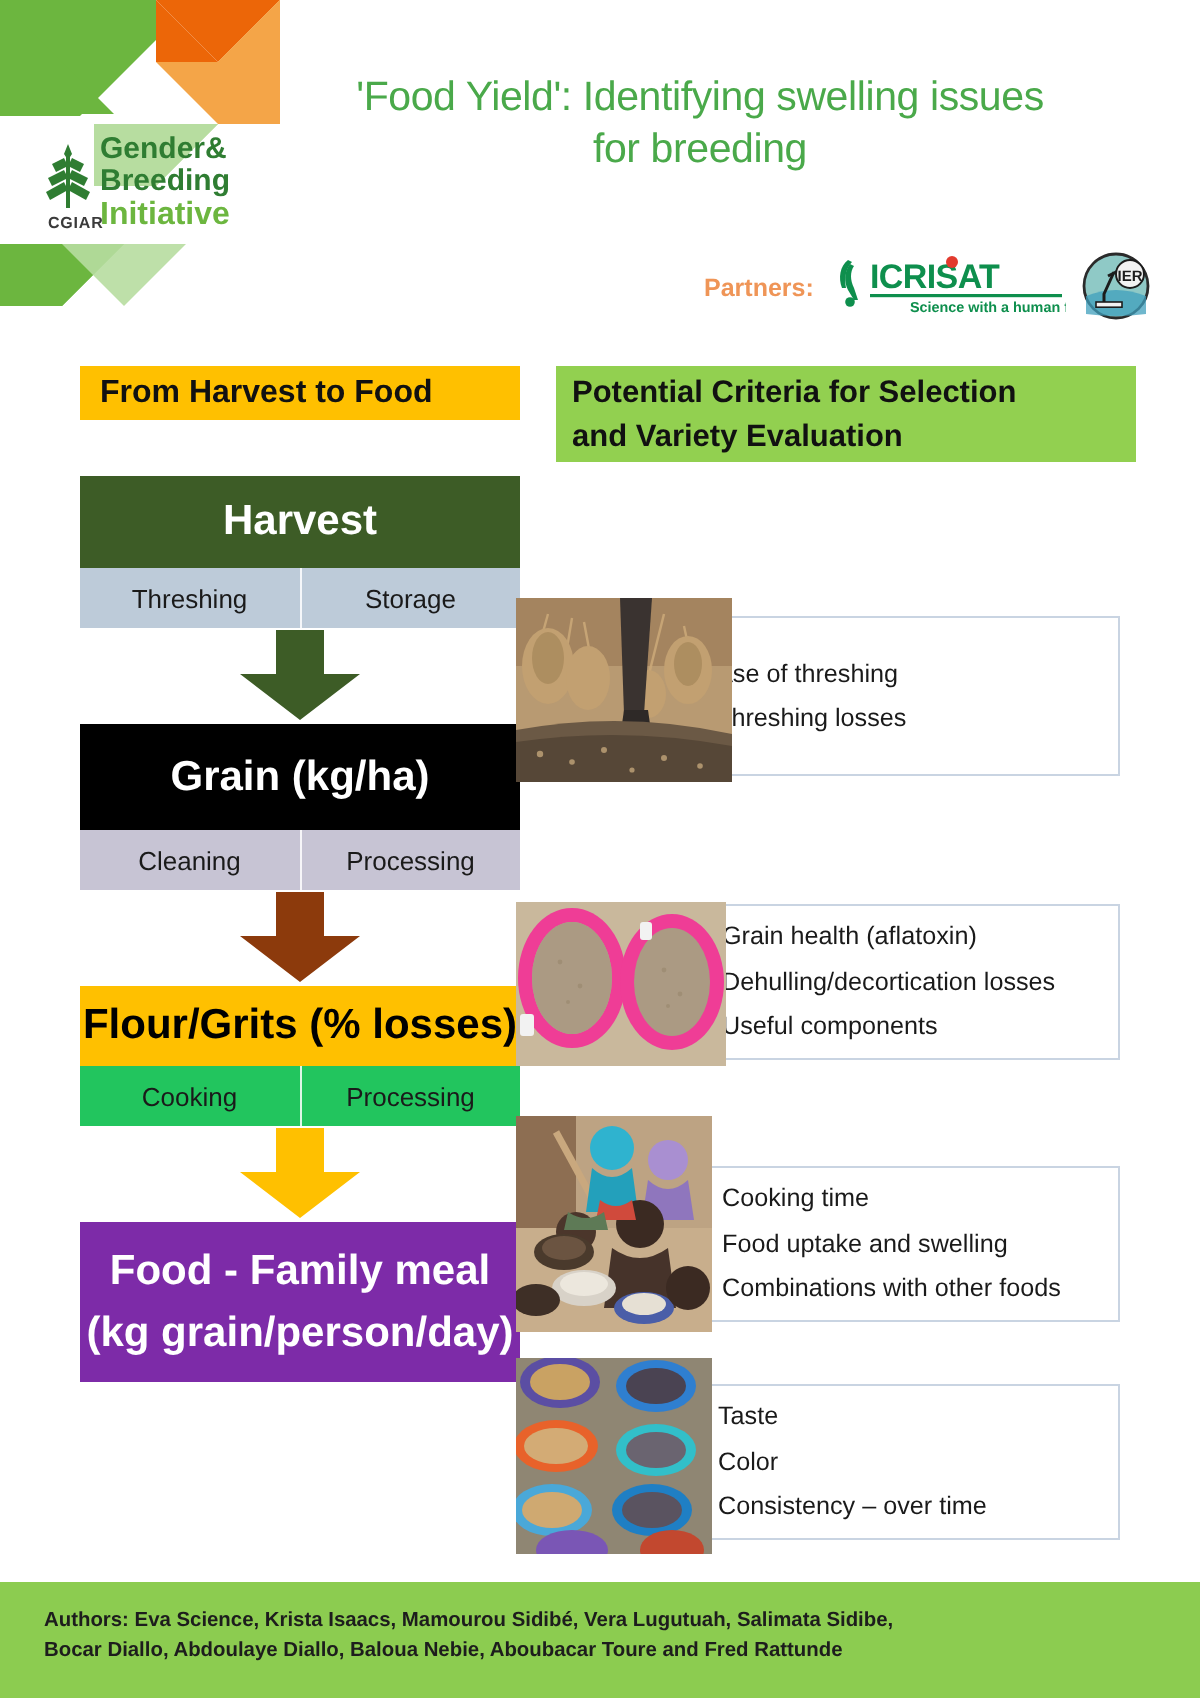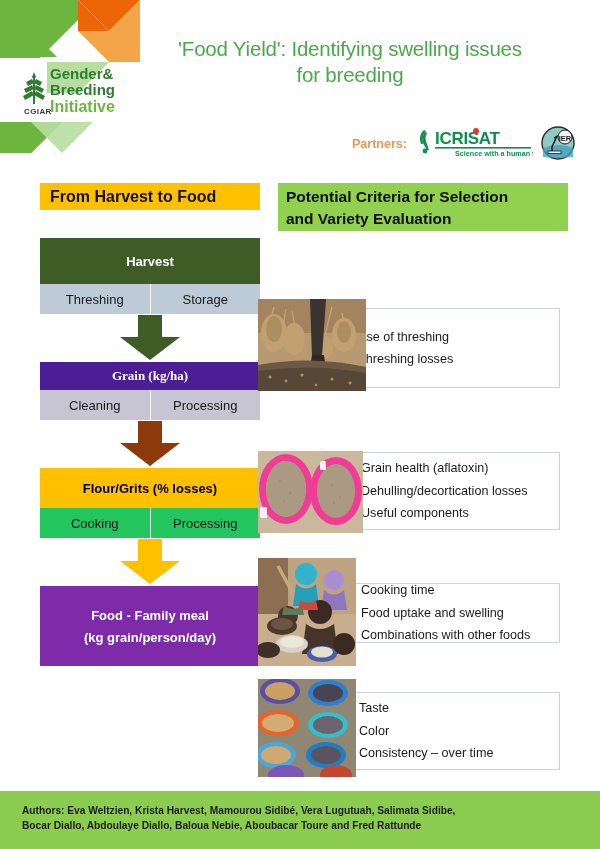--- a/index.html
+++ b/index.html
@@ -61,24 +61,24 @@
 
   
   .flowcol{position:absolute;left:40px;top:238px;width:220px;}
   .stage{
     box-sizing:border-box;
     width:220px;
     color:#ffffff;
     font-weight:bold;
     display:flex;align-items:center;justify-content:center;
     text-align:center;
-    font-size:13px;
+    font-size:21px;
   }
   .stage.harvest{height:46px;background:#3d5c26;}
-  .stage.grain{height:28px;background:#4c1d95;font-family:Liberation Serif, serif;}
+  .stage.grain{height:53px;background:#000000;}
   .stage.flour{height:40px;background:#ffc000;color:#000000;}
   .stage.food{height:80px;background:#7d2ba8;flex-direction:column;justify-content:center;gap:7px;}
   .stage.food span{display:block;}
 
   .substage{
     box-sizing:border-box;
     width:220px;height:30px;
     display:flex;
   }
   .substage .cell{
@@ -324,21 +324,21 @@
         <circle cx="26" cy="50" r="1"></circle>
           <circle cx="74" cy="34" r="1.2"></circle>
         <circle cx="82" cy="46" r="1.2"></circle>
           <circle cx="76" cy="52" r="1"></circle>
       </g>
       <rect x="2" y="56" width="7" height="11" rx="1.5" fill="#f2f2f2"></rect>
       <rect x="62" y="10" width="6" height="9" rx="1.5" fill="#f2f2f2"></rect>
     </svg>
   </div>
 
-  <div class="card" style="left:285px;top:583px;width:275px;height:60px;">
+  <div class="card" style="left:285px;top:583px;width:275px;height:78px;">
     <div class="txt" style="padding-left:75px">
       <div class="l0">Cooking time</div>
       <div class="l0">Food uptake and swelling</div>
       <div class="l0">Combinations with other foods</div>
     </div>
   </div>
   <div class="thumb" style="left:258px;top:558px;width:98px;height:108px;">
     <svg width="98" height="108" viewBox="0 0 98 108" style="display:block">
       <rect width="98" height="108" fill="#bda383"></rect>
       <rect x="0" y="0" width="30" height="56" fill="#8d6e52"></rect>
@@ -389,18 +389,18 @@
         <ellipse cx="68" cy="76" rx="20" ry="13" fill="#1f7fc4"></ellipse>
         <ellipse cx="68" cy="76" rx="15" ry="9" fill="#5a5360"></ellipse>
         <ellipse cx="28" cy="96" rx="18" ry="10" fill="#7a56b5"></ellipse>
         <ellipse cx="78" cy="96" rx="16" ry="10" fill="#c2482f"></ellipse>
       </g>
     </svg>
   </div>
 
   <div class="footer">
     <div class="authors">
-      <div>Authors: Eva Weltzien, Krista Harvest, Mamourou Sidibé, Vera Lugutuah, Salimata Sidibe,</div>
+      <div>Authors: Eva Science, Krista Isaacs, Mamourou Sidibé, Vera Lugutuah, Salimata Sidibe,</div>
       <div>Bocar Diallo, Abdoulaye Diallo,  Baloua Nebie, Aboubacar Toure and Fred Rattunde</div>
     </div>
   </div>
 
 </div>
 
 </body></html>

